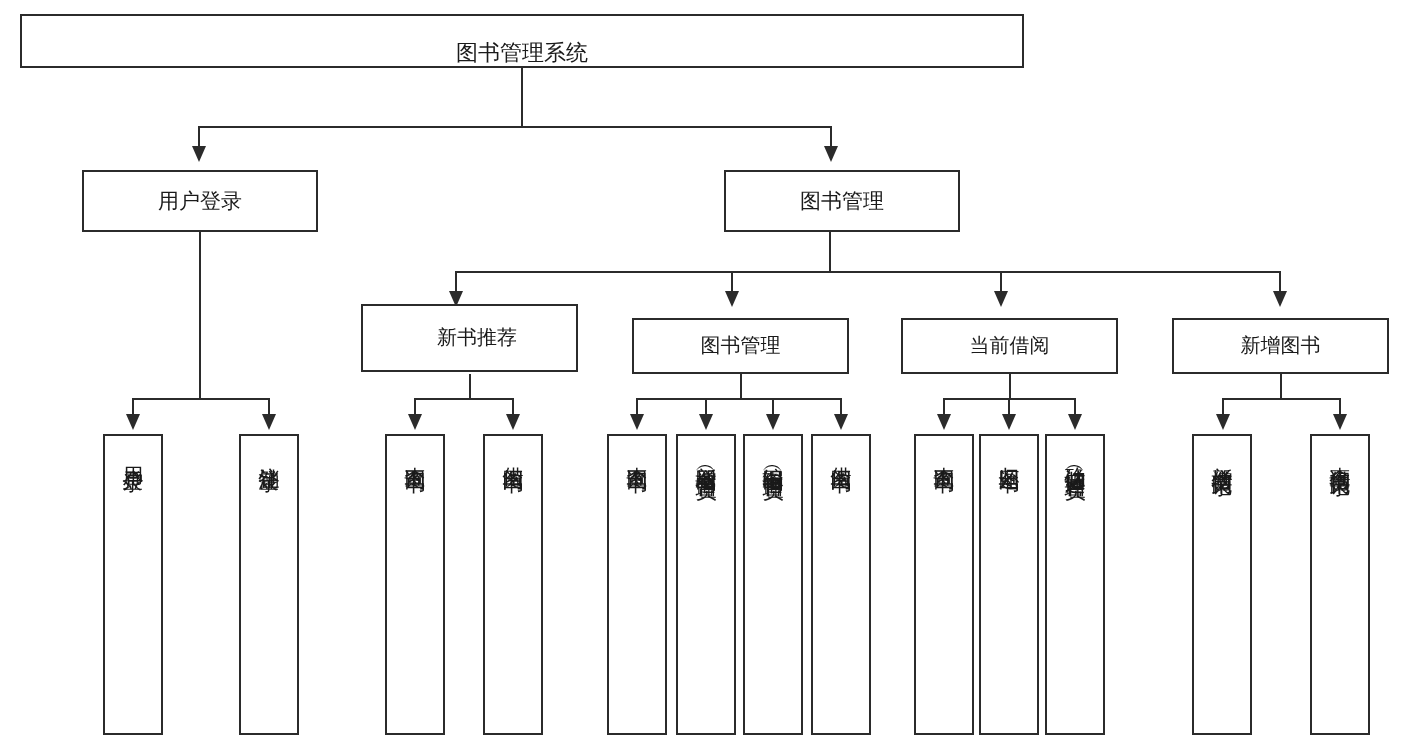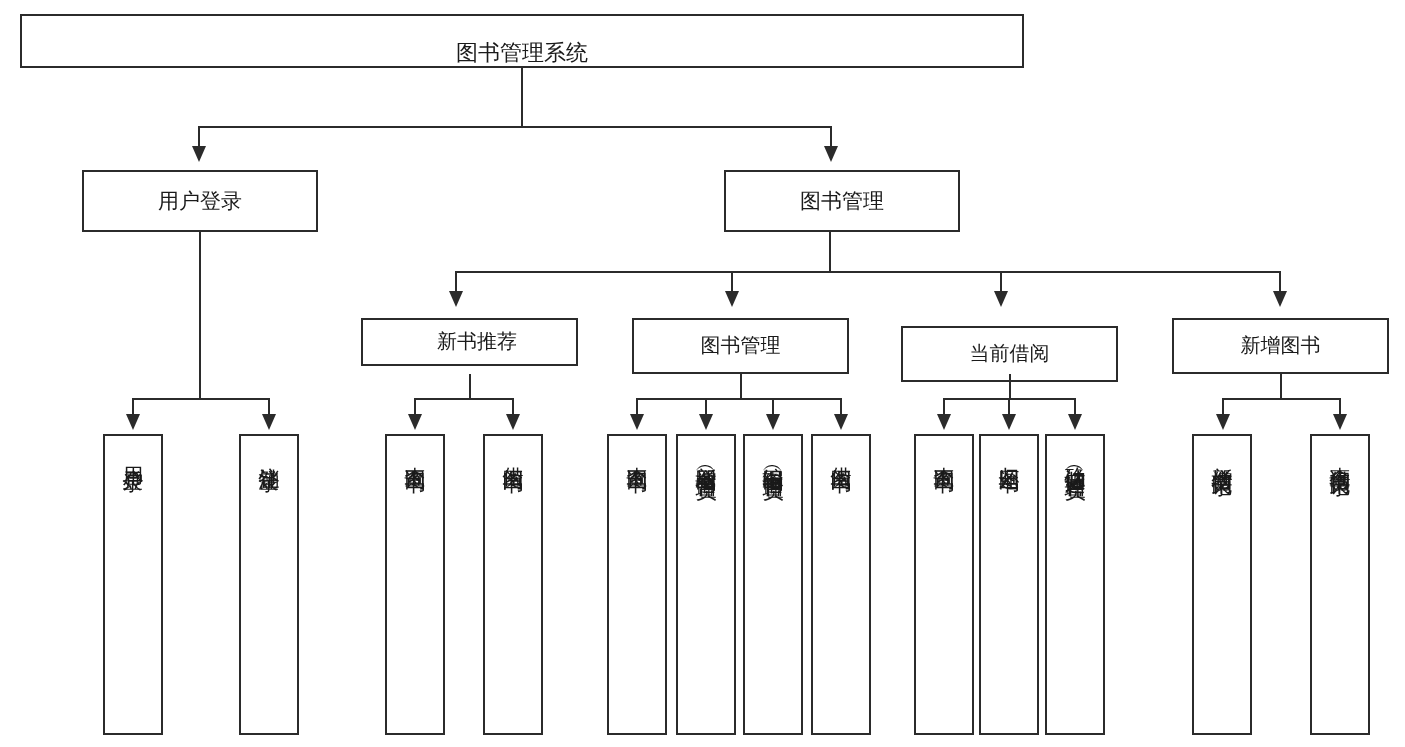--- a/index.html
+++ b/index.html
@@ -124,29 +124,29 @@
 
   <div class="ln vline" style="left:731px; top:271px; width:2px; height:22px;"></div>
   <div class="arrow" style="left:725px; top:291px;"></div>
 
   <div class="ln vline" style="left:1000px; top:271px; width:2px; height:22px;"></div>
   <div class="arrow" style="left:994px; top:291px;"></div>
 
   <div class="ln vline" style="left:1279px; top:271px; width:2px; height:22px;"></div>
   <div class="arrow" style="left:1273px; top:291px;"></div>
 
-  <div class="node lvl2" style="left:361px; top:318px; width:217px; height:48px;padding-left:15px;">
+  <div class="node lvl2" style="left:361px; top:304px; width:217px; height:68px;padding-left:15px;">
     <span class="node-label">新书推荐</span>
   </div>
 
   <div class="node lvl2" style="left:632px; top:318px; width:217px; height:56px;">
     <span class="node-label">图书管理</span>
   </div>
 
-  <div class="node lvl2" style="left:901px; top:326px; width:217px; height:56px;">
+  <div class="node lvl2" style="left:901px; top:318px; width:217px; height:56px;">
     <span class="node-label">当前借阅</span>
   </div>
 
   <div class="node lvl2" style="left:1172px; top:318px; width:217px; height:56px;">
     <span class="node-label">新增图书</span>
   </div>
 
   <div class="ln vline" style="left:469px; top:374px; width:2px; height:26px;"></div>
   <div class="ln hline" style="left:414px; top:398px; width:100px; height:2px;"></div>
   <div class="ln vline" style="left:414px; top:398px; width:2px; height:18px;"></div>

